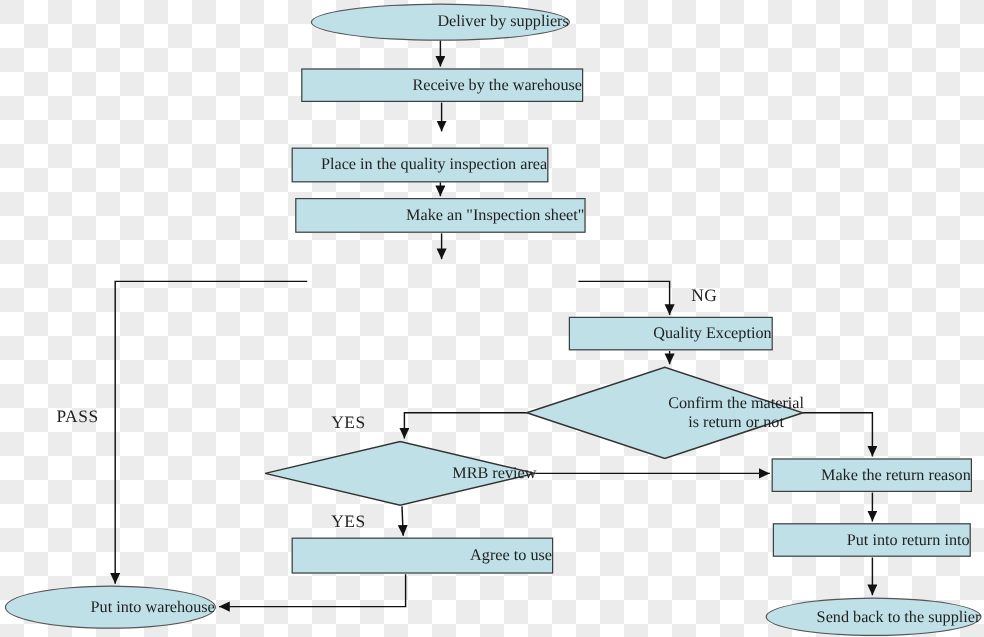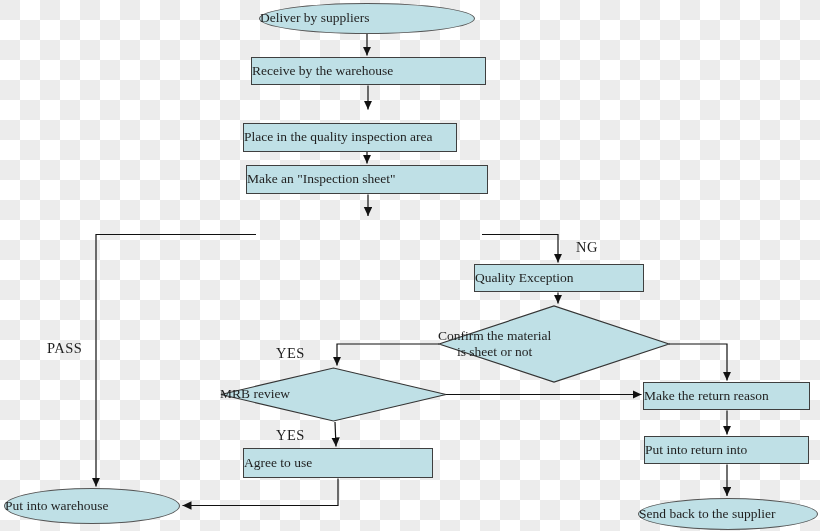--- a/index.html
+++ b/index.html
@@ -20,21 +20,21 @@
   .edges {
     position: absolute;
     left: 0; top: 0;
     width: 820px; height: 531px;
     pointer-events: none;
   }
   .node {
     position: absolute;
     display: flex;
     align-items: center;
-    justify-content: flex-start;
+    justify-content: flex-end;
     box-sizing: border-box;
     color: #1f1f1f;
     font-size: 13.5px;
     text-align: center;
     line-height: 1.2;
   }
   .node.rect {
     background: #bfe0e6;
     border: 1px solid #3f3f3f;
   }
@@ -113,32 +113,32 @@
   <div class="node rect" style="left:474px;top:264px;width:170px;height:28px">
     <span class="lbl">Quality Exception</span>
   </div>
 
   <div class="node diamond" style="left:438px;top:305px;width:232px;height:78px">
     <svg viewBox="0 0 232 78" preserveAspectRatio="none">
       <polygon points="1,39 116,1 231,39 116,77" fill="#bfe0e6" stroke="#333333" stroke-width="1.2"></polygon>
     </svg>
     <span class="lbl">
       <span class="ln">Confirm the material</span>
-      <span class="ln">is sheet or not</span>
+      <span class="ln">is return or not</span>
     </span>
   </div>
 
   <div class="node diamond" style="left:220px;top:367px;width:227px;height:55px">
     <svg viewBox="0 0 227 55" preserveAspectRatio="none">
       <polygon points="1,27.5 113.5,1 226,27.5 113.5,54" fill="#bfe0e6" stroke="#333333" stroke-width="1.2"></polygon>
     </svg>
     <span class="lbl">MRB review</span>
   </div>
 
-  <div class="node rect" style="left:243px;top:448px;width:190px;height:30px">
+  <div class="node rect" style="left:243px;top:448px;width:218px;height:30px">
     <span class="lbl">Agree to use</span>
   </div>
 
   <div class="node ellipse" style="left:4px;top:488px;width:176px;height:36px">
     <span class="lbl">Put into warehouse</span>
   </div>
 
   <div class="node rect" style="left:643px;top:382px;width:167px;height:28px">
     <span class="lbl">Make the return reason</span>
   </div>

